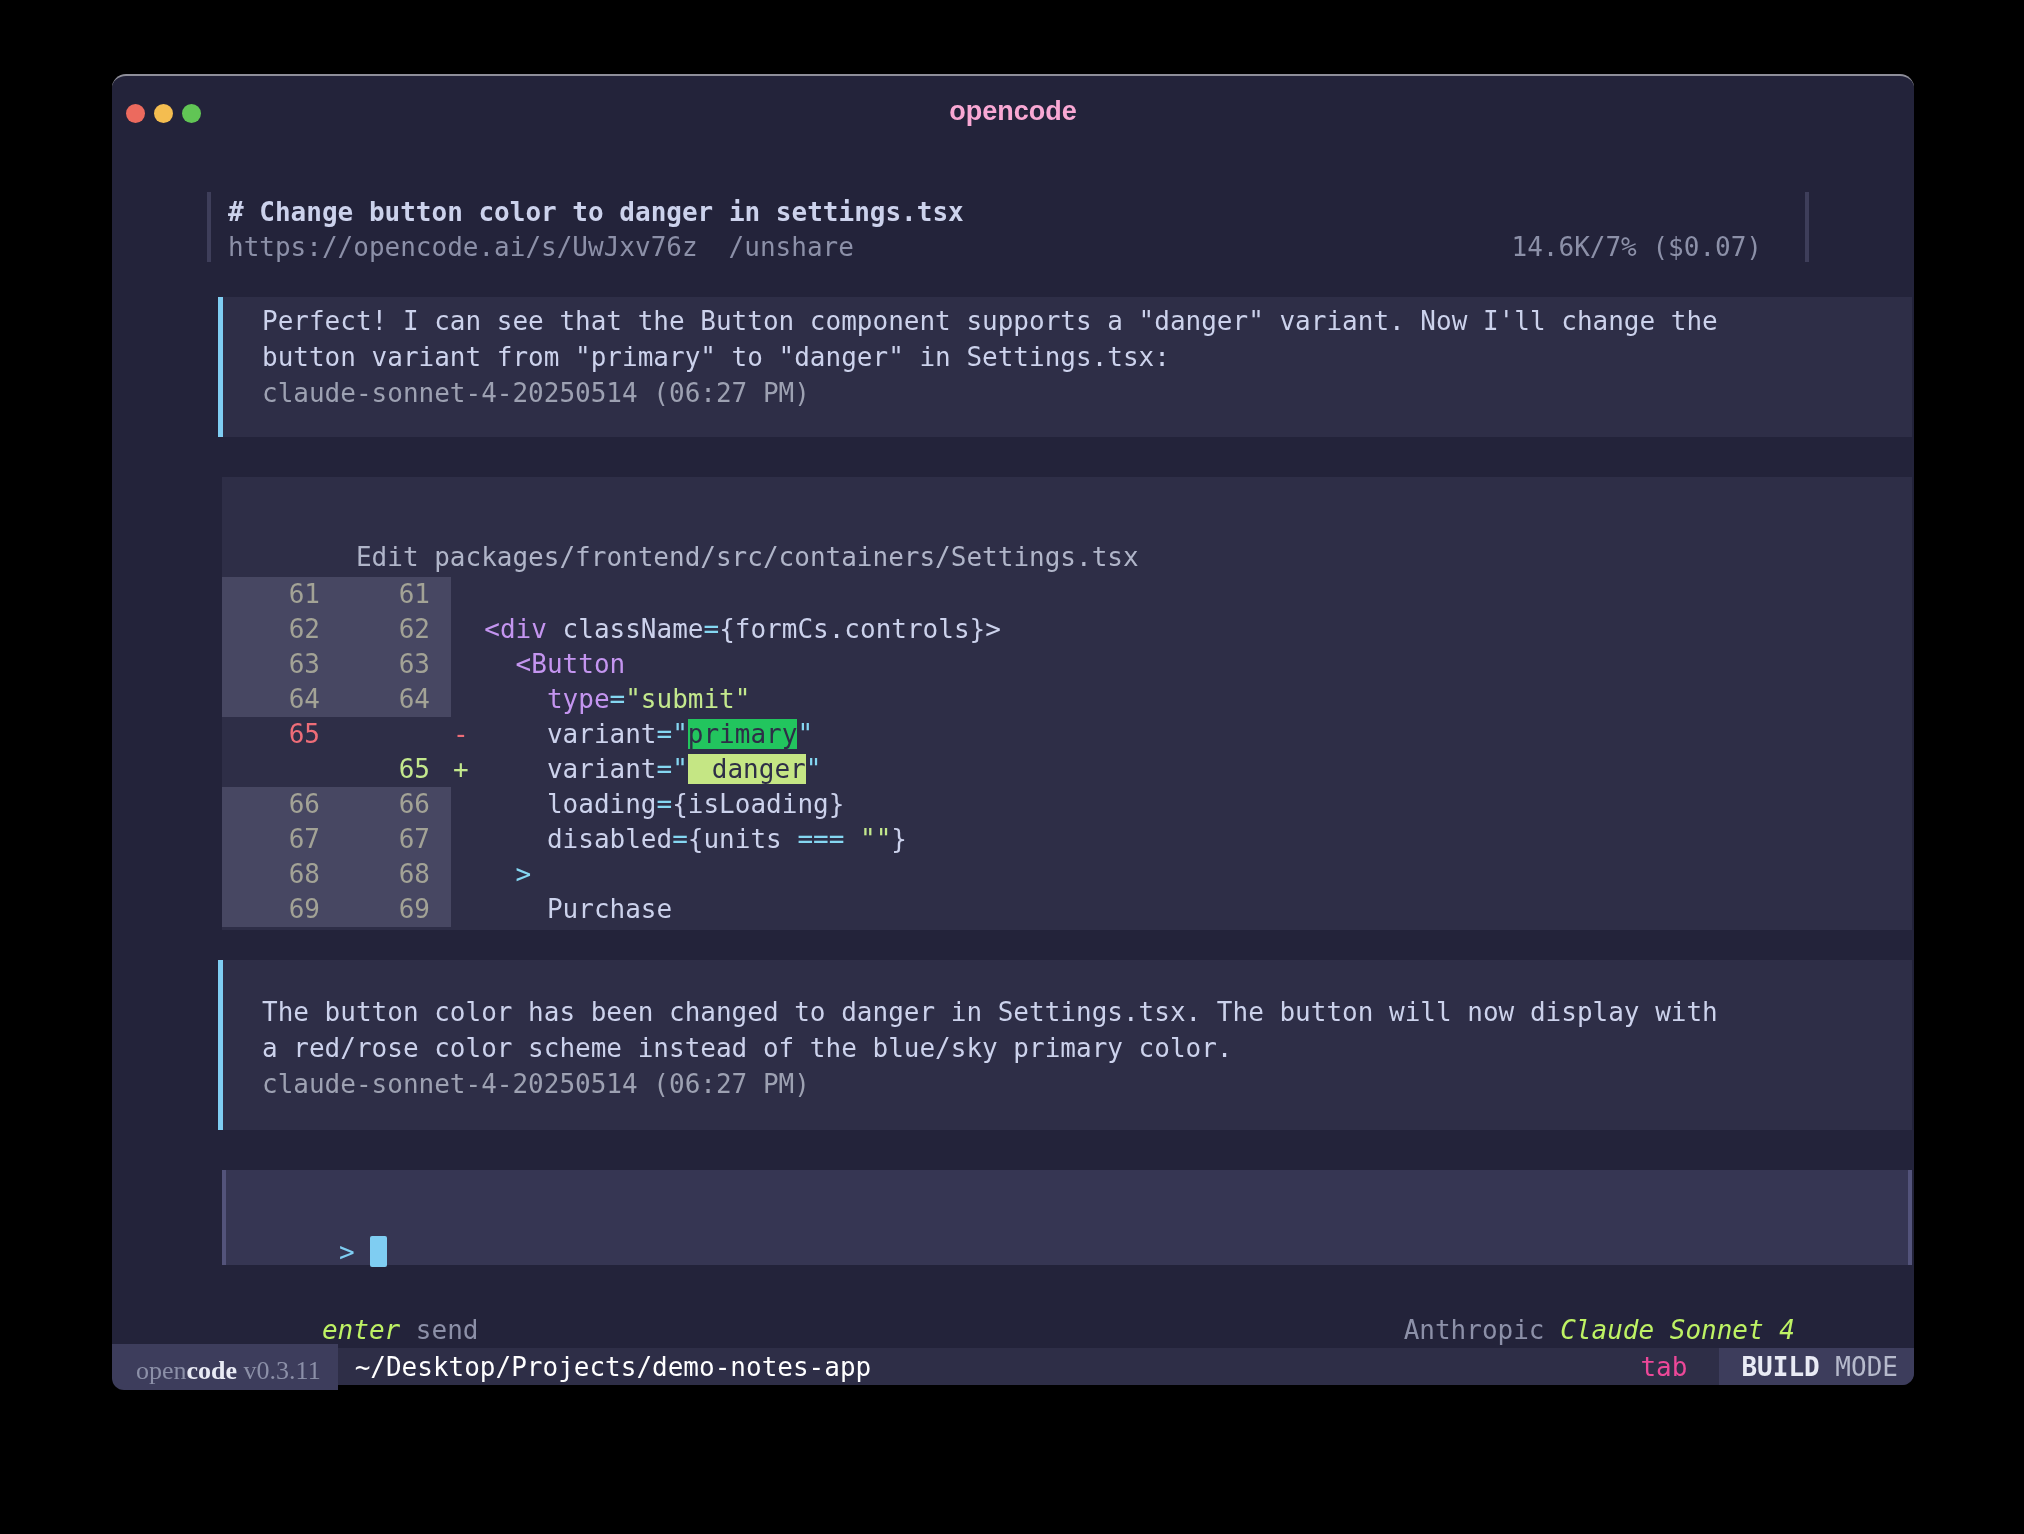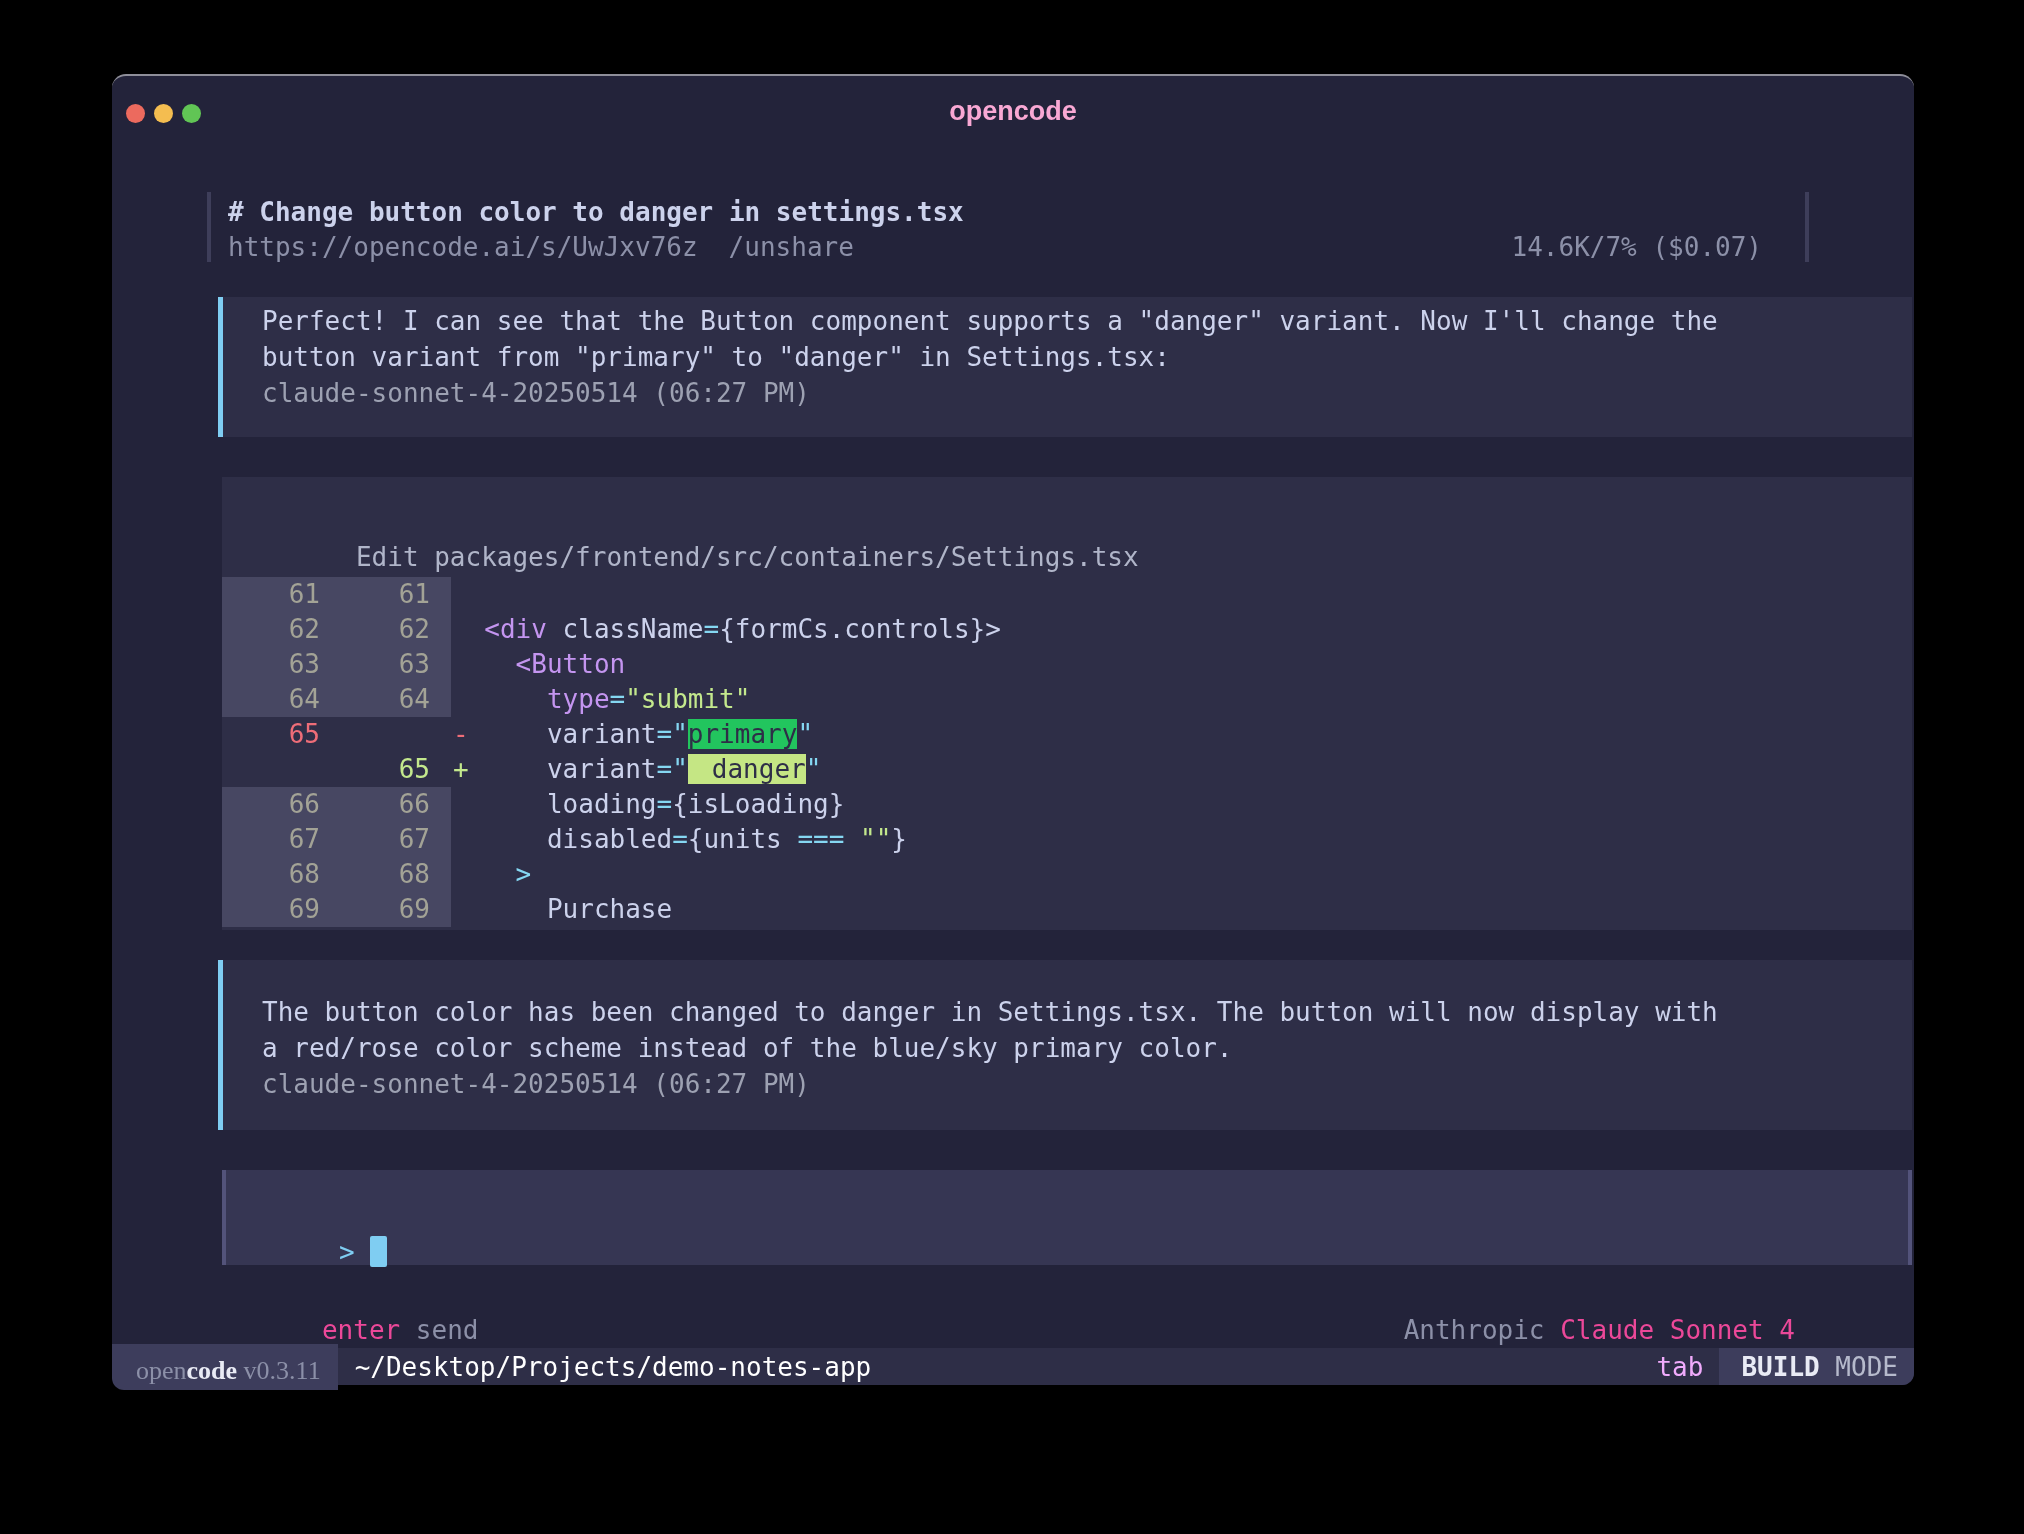--- a/index.html
+++ b/index.html
@@ -53,31 +53,31 @@
   .tk-add-hl{background:#c5e684;color:#2e2e47;padding-left:24px;}
   
   .input-box{position:absolute;left:110px;top:1094px;width:1690px;height:95px;box-sizing:border-box;
     background:#363653;border-left:4px solid #53537a;border-right:4px solid #53537a;}
   .prompt-line{position:absolute;left:19px;top:30px;height:35px;line-height:35px;white-space:pre;}
   .prompt-char{color:#7fcdf2;}
   .cursor{display:inline-block;width:17px;height:31px;background:#7fcdf2;border-radius:2px;
     vertical-align:middle;margin-left:15px;margin-top:-4px;}
   
   .hints{position:absolute;left:116px;top:1200px;width:1567px;display:flex;line-height:36px;white-space:pre;}
-  .bright{color:#ec4899;} .dim{color:#8c90a8;}
+  .bright{color:#bef264;font-style:italic;} .dim{color:#8c90a8;}
   .hints-right{margin-left:auto;}
   
   .statusbar{position:absolute;left:0;top:1272px;width:1802px;height:37px;background:#2e2e47;
     border-radius:0 0 12px 12px;display:flex;align-items:center;white-space:pre;}
   .sb-chip{height:100%;background:#3d3d5c;display:flex;align-items:center;}
   .sb-app{padding:9px 17px 0 24px;border-bottom-left-radius:12px;font-family:Liberation Serif, serif;}
   .sb-app .open{color:#8c90a8;} .sb-app .codeb{color:#e9ebf5;font-weight:bold;} .sb-app .ver{color:#8c90a8;}
   .sb-path{margin-left:17px;color:#ffffff;}
   .sb-right{margin-left:auto;display:flex;align-items:center;height:100%;}
-  .sb-tab{color:#f0abfc;margin-right:16px;}
+  .sb-tab{color:#ec4899;margin-right:32px;}
   .sb-mode{padding:0 16px 0 22px;border-bottom-right-radius:12px;}
   .sb-mode .mode-b{color:#e9ebf5;font-weight:bold;} .sb-mode .mode-r{color:#b6bacc;}
 </style>
 </head>
 <body>
 
 <div class="window">
 
   <div class="titlebar">
     <span class="tlight tl-red"></span>

